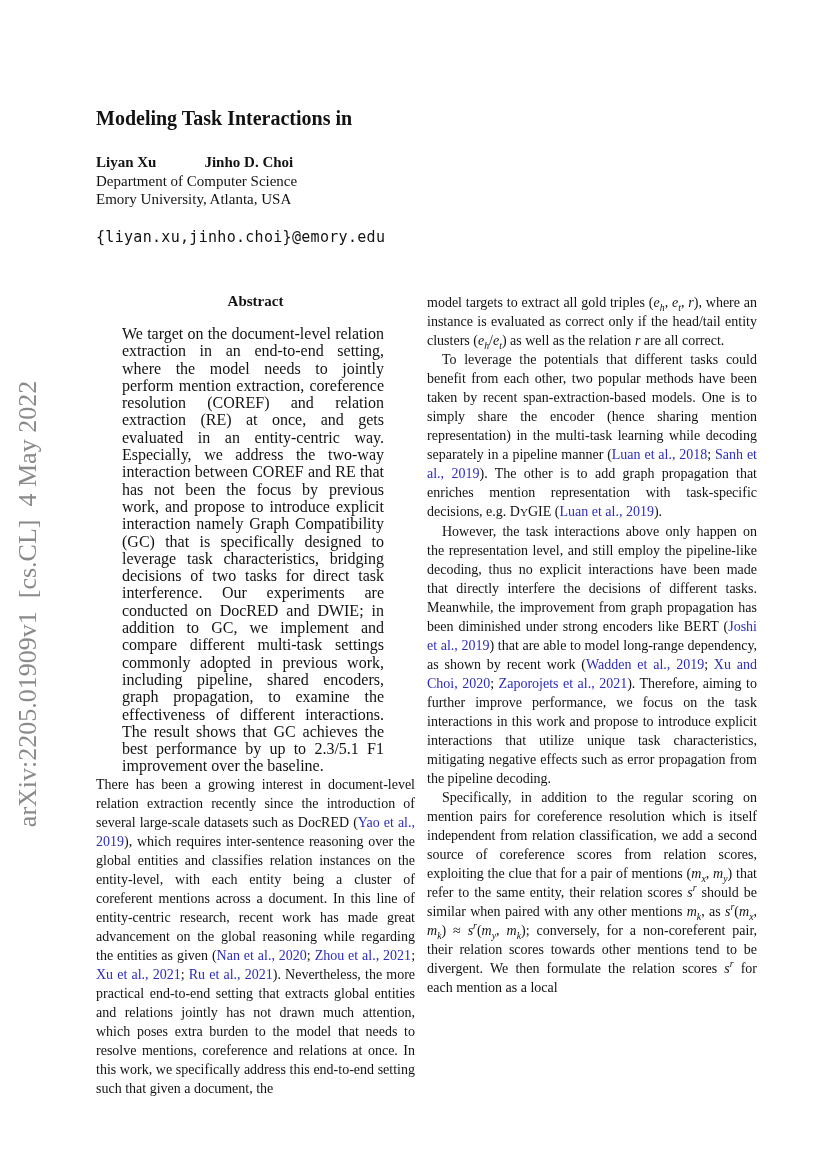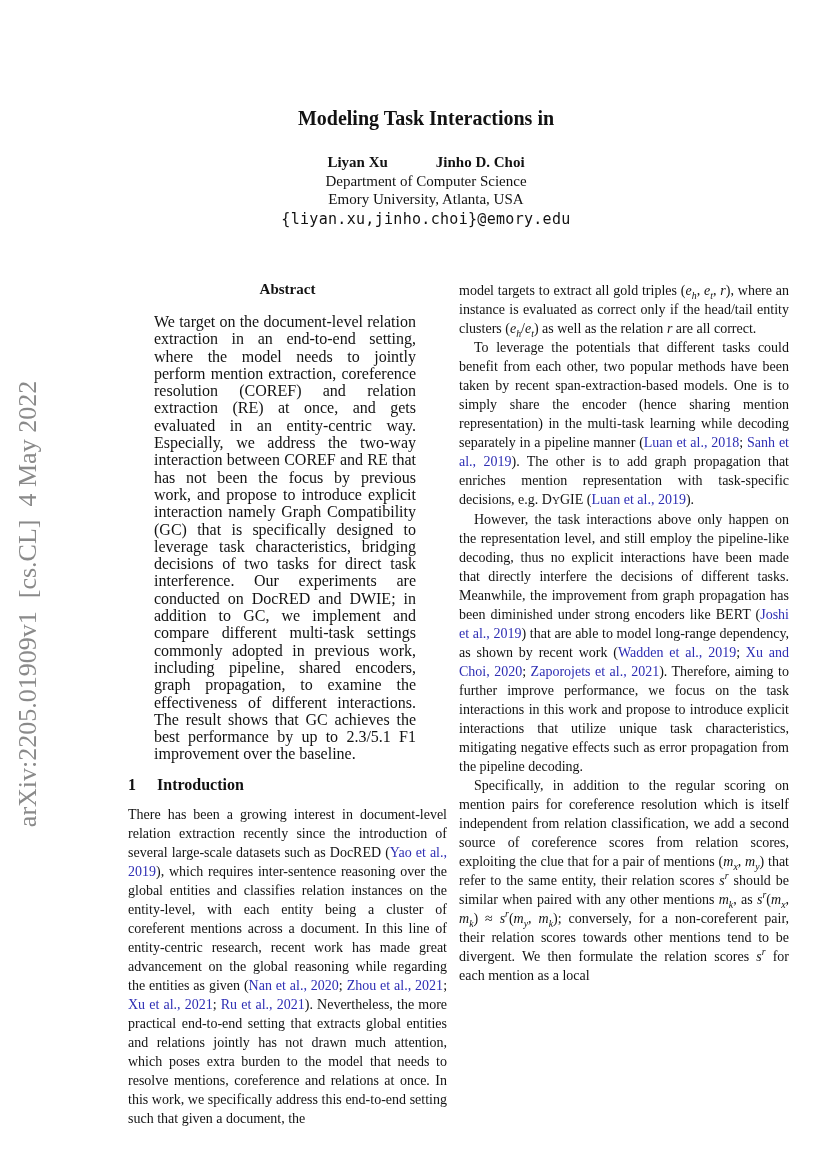--- a/index.html
+++ b/index.html
@@ -9,28 +9,28 @@
     -webkit-font-smoothing:antialiased;
   }
   
   .arxiv-strip {
     position:absolute; left:10px; top:880px; width:552px;
     transform:rotate(-90deg); transform-origin:0 0;
     text-align:center; font-size:26px; line-height:36px;
     color:var(--arxiv-gray,#8a8a8a); white-space:pre;
   }
   
-  .header { position:absolute; left:96px; top:107px; width:660px; text-align:center; }
+  .header { position:absolute; left:96px; top:107px; width:660px; text-align:left; }
   .title { font-weight:bold; font-size:20px; line-height:23.5px; }
   .authors { margin-top:22px; font-weight:bold; font-size:15px; line-height:19px; }
   .author-gap { display:inline-block; width:48px; }
   .affil { font-size:15px; line-height:18.5px; }
-  .email { font-family:"DejaVu Sans Mono", monospace; font-size:15px; line-height:19px; letter-spacing:0.3px; margin-top:1px; }
+  .email { font-family:"DejaVu Sans Mono", monospace; font-size:15px; line-height:19px; letter-spacing:0.3px; margin-top:19px; }
   
-  .col { position:absolute; top:281px; text-align:justify;margin-left:32px; }
+  .col { position:absolute; top:293px; text-align:justify; }
   .col-left  { left:96px;  width:319px; }
   .col-right { left:427px; width:330px; }
   .abstract-heading { text-align:center; font-weight:bold; font-size:15px; line-height:17px; margin:0 0 15px 0; }
   .abstract-body { margin:0 31px 0 26px; font-size:16px; line-height:17.3px; text-align:justify; }
   .section-heading { font-weight:bold; font-size:16px; line-height:19px; margin:12px 0 11px 0; text-align:left; }
   .sec-num { display:inline-block; min-width:29px; }
   .body-par { font-size:14px; line-height:19px; margin:0; text-align:justify; }
   .body-par.indent { text-indent:15px; }
   .cite { color:var(--cite-color,#2d2db4); }
   .math i { font-style:italic; }
@@ -52,23 +52,20 @@
       <span>Liyan Xu</span><span class="author-gap"></span><span>Jinho D. Choi</span>
     </div>
     <div class="affil">Department of Computer Science</div>
     <div class="affil">Emory University, Atlanta, USA</div>
     <div class="email">{liyan.xu,jinho.choi}@emory.edu</div>
   </div>
 
   <div class="col col-left">
     <div class="abstract-heading">Abstract</div>
     <div class="abstract-body">We target on the document-level relation extraction in an end-to-end setting, where the model needs to jointly perform mention extraction, coreference resolution (COREF) and relation extraction (RE) at once, and gets evaluated in an entity-centric way. Especially, we address the two-way interaction between COREF and RE that has not been the focus by previous work, and propose to introduce explicit interaction namely Graph Compatibility (GC) that is specifically designed to leverage task characteristics, bridging decisions of two tasks for direct task interference. Our experiments are conducted on DocRED and DWIE; in addition to GC, we implement and compare different multi-task settings commonly adopted in previous work, including pipeline, shared encoders, graph propagation, to examine the effectiveness of different interactions. The result shows that GC achieves the best performance by up to 2.3/5.1 F1 improvement over the baseline.</div>
-    <div class="section-heading">
-      <span class="sec-num">1</span><span>Introduction</span>
-    </div>
     <p class="body-par"><span>There has been a growing interest in document-level relation extraction recently since the introduction of several large-scale datasets such as DocRED (</span><span class="cite">Yao et al., 2019</span><span>), which requires inter-sentence reasoning over the global entities and classifies relation instances on the entity-level, with each entity being a cluster of coreferent mentions across a document. In this line of entity-centric research, recent work has made great advancement on the global reasoning while regarding the entities as given (</span><span class="cite">Nan et al., 2020</span><span>; </span><span class="cite">Zhou et al., 2021</span><span>; </span><span class="cite">Xu et al., 2021</span><span>; </span><span class="cite">Ru et al., 2021</span><span>). Nevertheless, the more practical end-to-end setting that extracts global entities and relations jointly has not drawn much attention, which poses extra burden to the model that needs to resolve mentions, coreference and relations at once. In this work, we specifically address this end-to-end setting such that given a document, the</span></p>
   </div>
 
   <div class="col col-right">
     <p class="body-par"><span>model targets to extract all gold triples </span><span class="math">(<i>e<sub>h</sub></i>, <i>e<sub>t</sub></i>, <i>r</i>)</span><span>, where an instance is evaluated as correct only if the head/tail entity clusters </span><span class="math">(<i>e<sub>h</sub></i>/<i>e<sub>t</sub></i>)</span><span> as well as the relation </span><span class="math"><i>r</i></span><span> are all correct.</span></p>
     <p class="body-par indent"><span>To leverage the potentials that different tasks could benefit from each other, two popular methods have been taken by recent span-extraction-based models. One is to simply share the encoder (hence sharing mention representation) in the multi-task learning while decoding separately in a pipeline manner (</span><span class="cite">Luan et al., 2018</span><span>; </span><span class="cite">Sanh et al., 2019</span><span>). The other is to add graph propagation that enriches mention representation with task-specific decisions, e.g. </span><span class="math">D<span class="sc">Y</span>GIE</span><span> (</span><span class="cite">Luan et al., 2019</span><span>).</span></p>
     <p class="body-par indent"><span>However, the task interactions above only happen on the representation level, and still employ the pipeline-like decoding, thus no explicit interactions have been made that directly interfere the decisions of different tasks. Meanwhile, the improvement from graph propagation has been diminished under strong encoders like BERT (</span><span class="cite">Joshi et al., 2019</span><span>) that are able to model long-range dependency, as shown by recent work (</span><span class="cite">Wadden et al., 2019</span><span>; </span><span class="cite">Xu and Choi, 2020</span><span>; </span><span class="cite">Zaporojets et al., 2021</span><span>). Therefore, aiming to further improve performance, we focus on the task interactions in this work and propose to introduce explicit interactions that utilize unique task characteristics, mitigating negative effects such as error propagation from the pipeline decoding.</span></p>
     <p class="body-par indent"><span>Specifically, in addition to the regular scoring on mention pairs for coreference resolution which is itself independent from relation classification, we add a second source of coreference scores from relation scores, exploiting the clue that for a pair of mentions </span><span class="math">(<i>m<sub>x</sub></i>, <i>m<sub>y</sub></i>)</span><span> that refer to the same entity, their relation scores </span><span class="math"><i>s<sup>r</sup></i></span><span> should be similar when paired with any other mentions </span><span class="math"><i>m<sub>k</sub></i></span><span>, as </span><span class="math"><i>s<sup>r</sup></i>(<i>m<sub>x</sub></i>, <i>m<sub>k</sub></i>) ≈ <i>s<sup>r</sup></i>(<i>m<sub>y</sub></i>, <i>m<sub>k</sub></i>)</span><span>; conversely, for a non-coreferent pair, their relation scores towards other mentions tend to be divergent. We then formulate the relation scores </span><span class="math"><i>s<sup>r</sup></i></span><span> for each mention as a local</span></p>
   </div>
 

